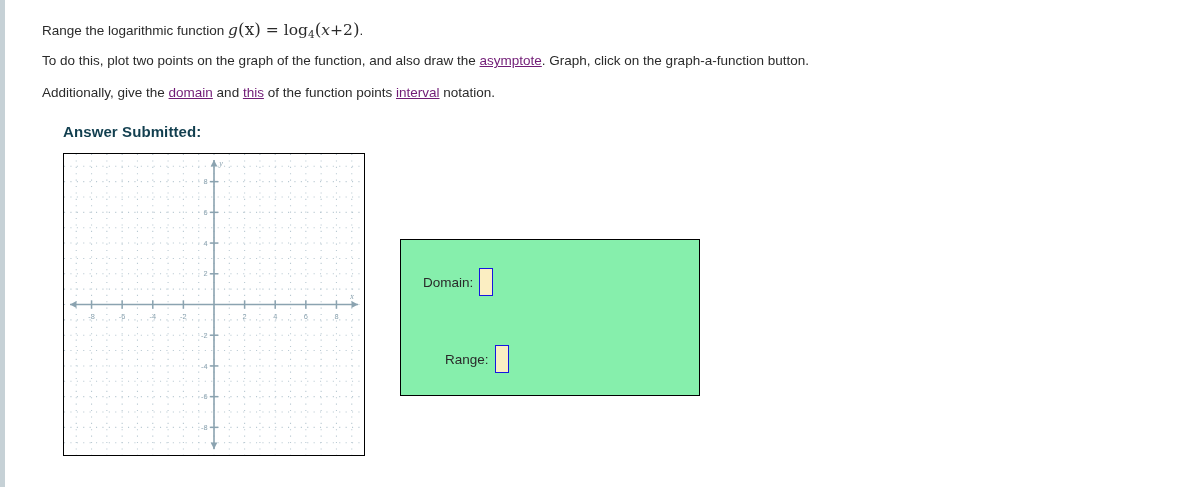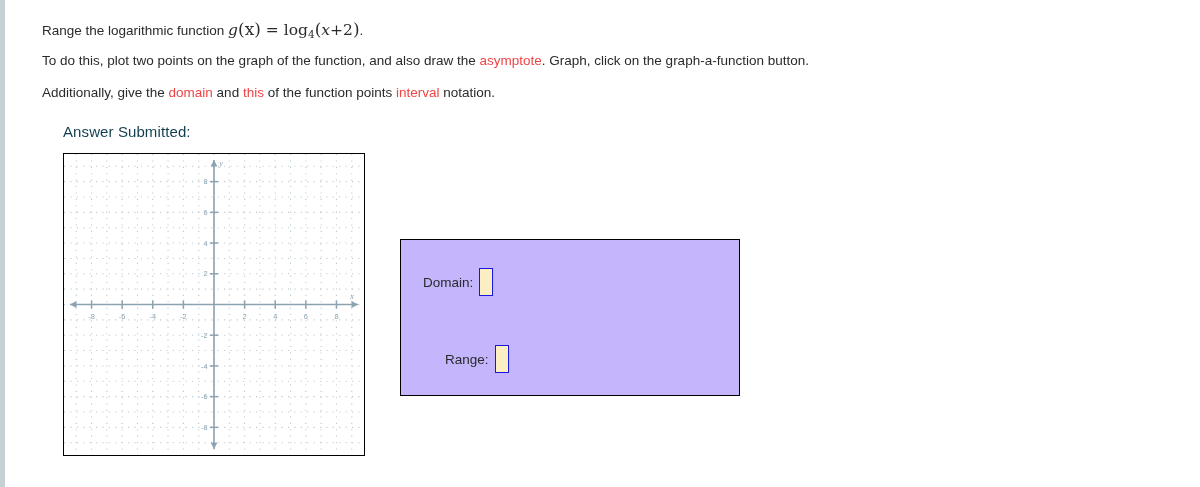--- a/index.html
+++ b/index.html
@@ -50,29 +50,30 @@
   .mathexp .up { font-style: normal; }
   .mathexp .opname { font-style: normal; font-size: 15.5px; }
   .mathexp sub {
     font-style: normal;
     font-size: 10.5px;
     vertical-align: -0.28em;
   }
   .paren { font-style: normal; font-size: 17px; }
 
   .link {
-    color: #ef4444;
+    color: #701a75;
+    text-decoration: underline;
   }
 
   #answer-submitted {
     position: absolute;
     left: 21px;
     top: 123px;
     font-size: 15px;
-    font-weight: normal;
+    font-weight: bold;
     color: #123f4f;
     letter-spacing: 0.1px;
   }
 
   
   #graph-wrap {
     position: absolute;
     left: 21px;
     top: 153px;
     width: 302px;
@@ -81,24 +82,24 @@
     background: #ffffff;
     overflow: hidden;
   }
   #graph-svg { display: block; width: 100%; height: 100%; }
 
   
   #answer-panel {
     position: absolute;
     left: 358px;
     top: 239px;
-    width: 340px;
+    width: 300px;
     height: 157px;
     border: 1.2px solid #000000;
-    background: #c4b5fd;
+    background: #86efac;
   }
   .field-row {
     position: absolute;
     display: flex;
     align-items: center;
     white-space: nowrap;
   }
   #domain-row { left: 22px; top: 28px; }
   #range-row  { left: 44px; top: 105px; }
   .field-label {

